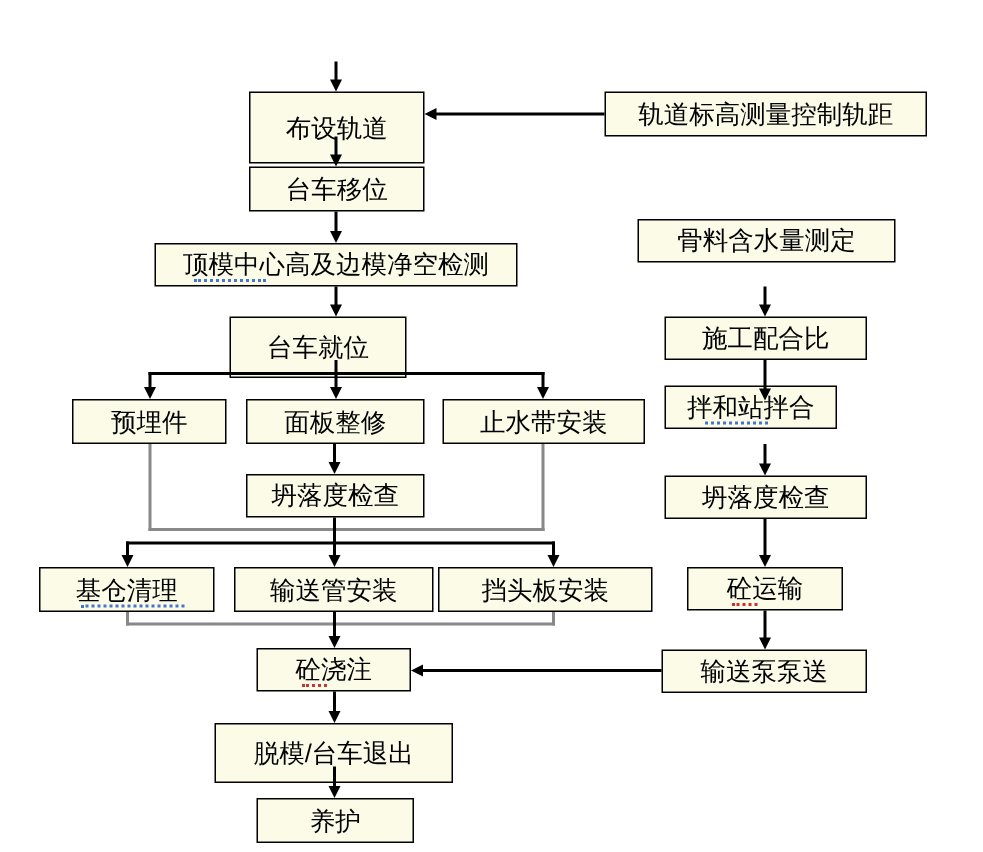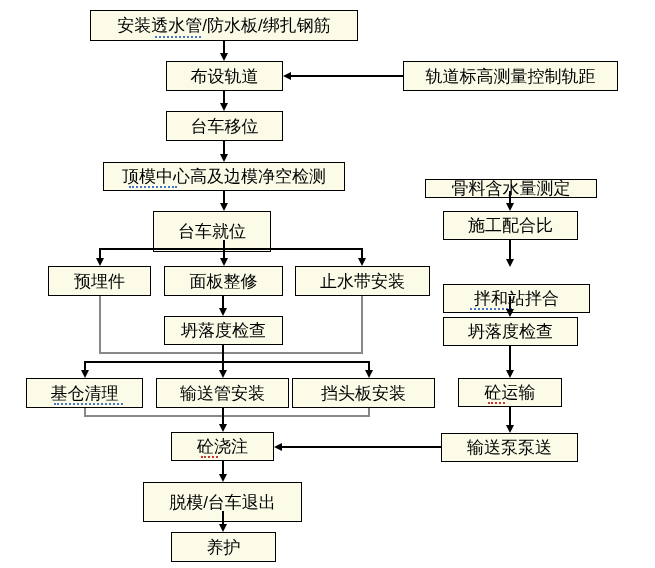--- a/index.html
+++ b/index.html
@@ -35,43 +35,39 @@
     border-right:8px solid #000;
   }
   .sq{position:absolute;height:0;border-bottom:2px dotted #4477cc;bottom:2px;}
   .sq.red{border-bottom-color:#cc3333;}
 </style>
 </head>
 <body>
 
 <div id="canvas">
 
-  <div class="node" style="left:90px;top:10px;width:268px;height:31px">
-    <span>安装透水管/防水板/绑扎钢筋</span>
-    <i class="sq" style="left:64px;width:46px"></i>
-  </div>
 
-  <div class="node" style="left:166px;top:61px;width:117px;height:30px">
+  <div class="node" style="left:166px;top:61px;width:117px;height:48px">
     <span>布设轨道</span>
   </div>
 
   <div class="node" style="left:403px;top:61px;width:215px;height:30px">
     <span>轨道标高测量控制轨距</span>
   </div>
 
   <div class="node" style="left:166px;top:111px;width:117px;height:30px">
     <span>台车移位</span>
   </div>
 
   <div class="node" style="left:103px;top:162px;width:242px;height:29px">
     <span>顶模中心高及边模净空检测</span>
     <i class="sq" style="left:25px;width:48px"></i>
   </div>
 
-  <div class="node" style="left:425px;top:179px;width:172px;height:19px">
+  <div class="node" style="left:425px;top:146px;width:172px;height:29px">
     <span>骨料含水量测定</span>
   </div>
 
   <div class="node" style="left:153px;top:211px;width:118px;height:41px">
     <span>台车就位</span>
   </div>
 
   <div class="node" style="left:443px;top:211px;width:135px;height:29px">
     <span>施工配合比</span>
   </div>
@@ -81,21 +77,21 @@
   </div>
 
   <div class="node" style="left:164px;top:266px;width:119px;height:30px">
     <span>面板整修</span>
   </div>
 
   <div class="node" style="left:295px;top:266px;width:135px;height:30px">
     <span>止水带安装</span>
   </div>
 
-  <div class="node" style="left:443px;top:284px;width:147px;height:29px">
+  <div class="node" style="left:443px;top:257px;width:115px;height:29px">
     <span>拌和站拌合</span>
     <i class="sq" style="left:26px;width:42px"></i>
   </div>
 
   <div class="node" style="left:164px;top:316px;width:119px;height:29px">
     <span>坍落度检查</span>
   </div>
 
   <div class="node" style="left:443px;top:317px;width:135px;height:29px">
     <span>坍落度检查</span>

